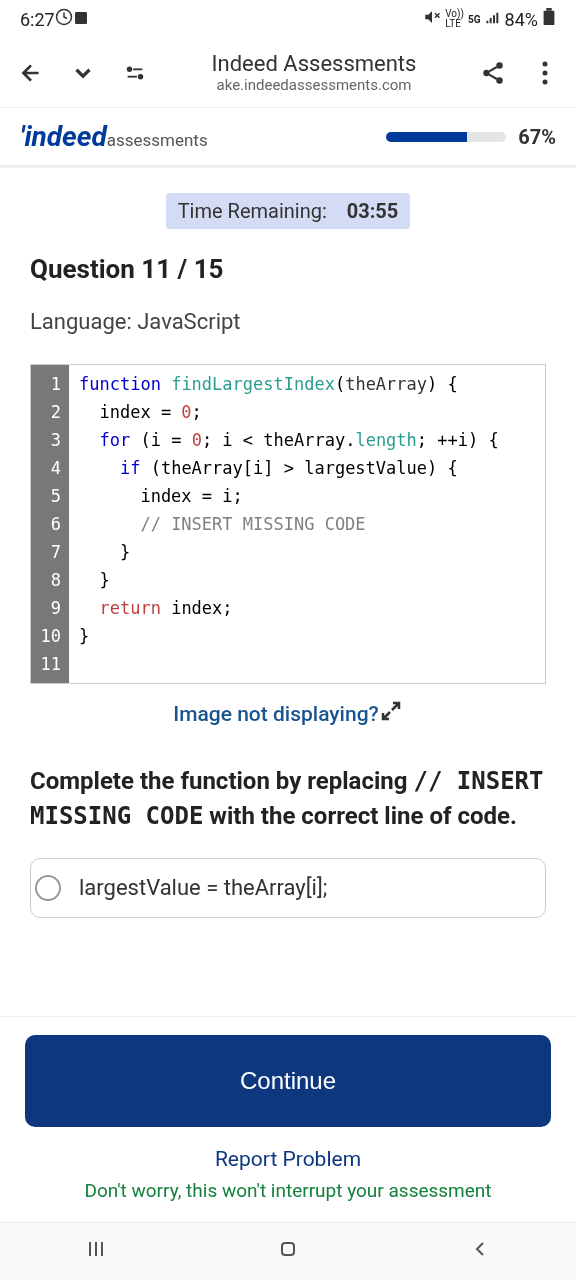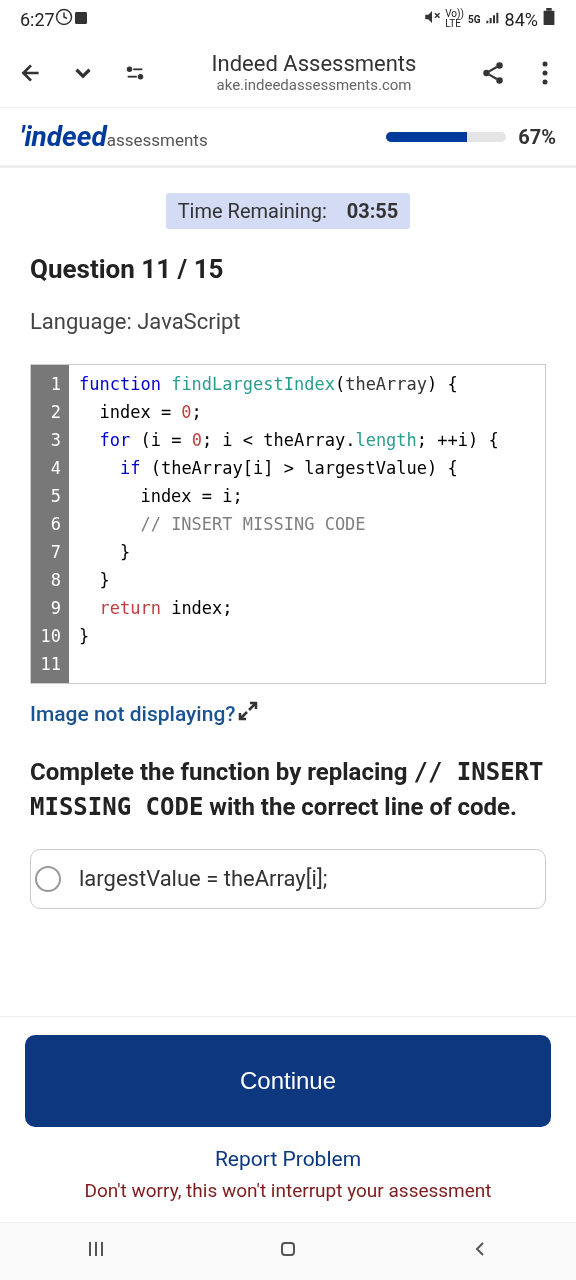--- a/index.html
+++ b/index.html
@@ -161,23 +161,23 @@
     }
     .kw { color: #0000d0; }
     .fn { color: #2a9d8f; }
     .prop { color: #2a9d8f; }
     .num { color: #c04040; }
     .comment { color: #808080; }
     .ret { color: #c04040; }
     .var { color: #333; }
     .image-link-row {
       display: flex;
-      justify-content: flex-start;
-      align-items: center;
-      margin-bottom: 26px;
+      justify-content: center;
+      align-items: center;
+      margin-bottom: 35px;
     }
     .image-link {
       color: #1a5490;
       font-size: 21px;
       font-weight: 500;
     }
     .expand-icon {
       font-size: 24px;
       color: #333;
     }
@@ -230,21 +230,21 @@
       font-weight: 500;
     }
     .report-link {
       text-align: center;
       color: #0d3880;
       font-size: 21px;
       margin-top: 20px;
     }
     .report-sub {
       text-align: center;
-      color: #7f1d1d;
+      color: #15803d;
       font-size: 19px;
       margin-top: 8px;
     }
     .nav-bar {
       position: absolute;
       bottom: 0;
       left: 0;
       right: 0;
       height: 58px;
       display: flex;

